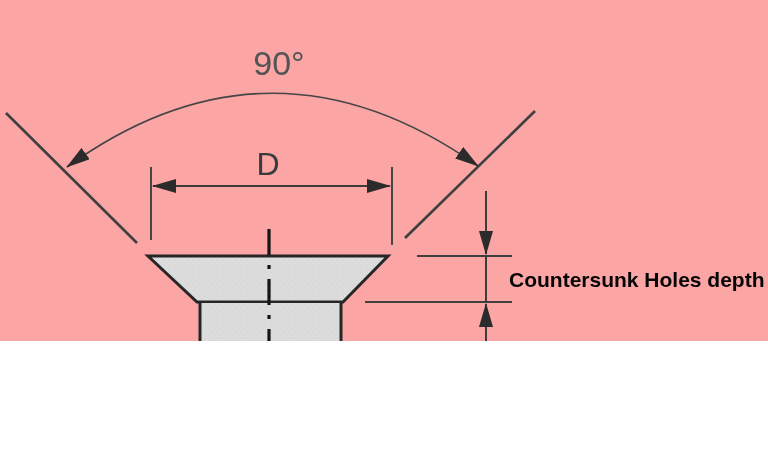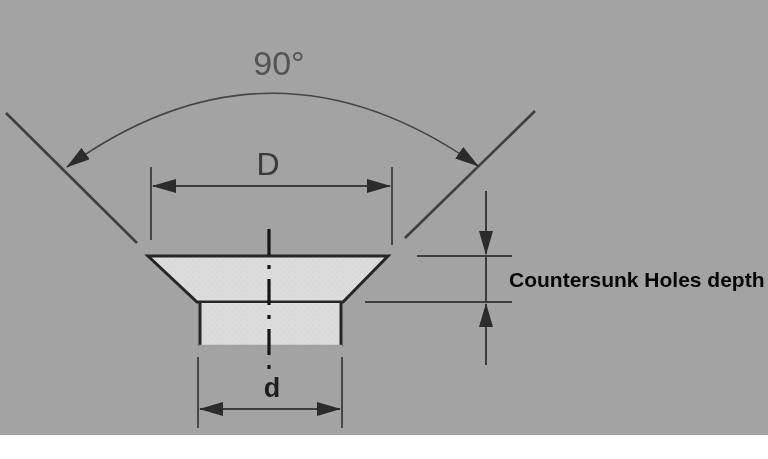--- a/index.html
+++ b/index.html
@@ -4,22 +4,22 @@
 <style>
   html, body {
     margin: 0;
     padding: 0;
     background: #ffffff;
     font-family: "Liberation Sans", sans-serif;
   }
   .stage {
     position: relative;
     width: 768px;
-    height: 435px;
-    background: #a3a3a3;
+    height: 341px;
+    background: #fca5a5;
     overflow: hidden;
   }
   svg.drawing {
     position: absolute;
     left: 0;
     top: 0;
     width: 768px;
     height: 459px;
   }
   

